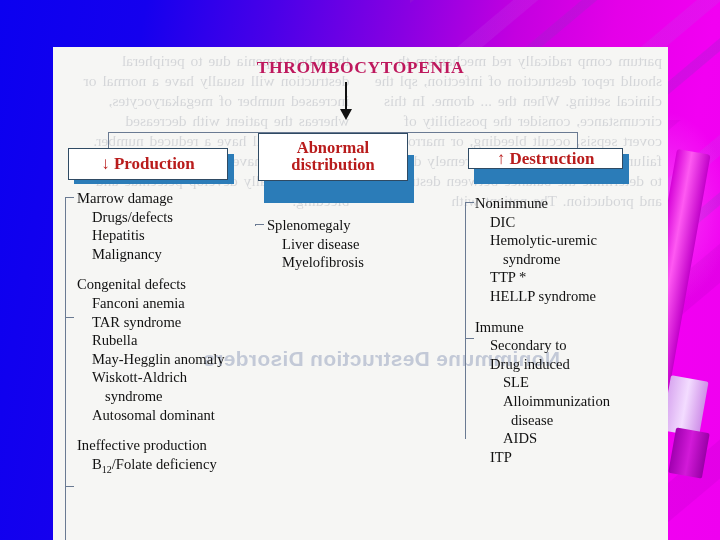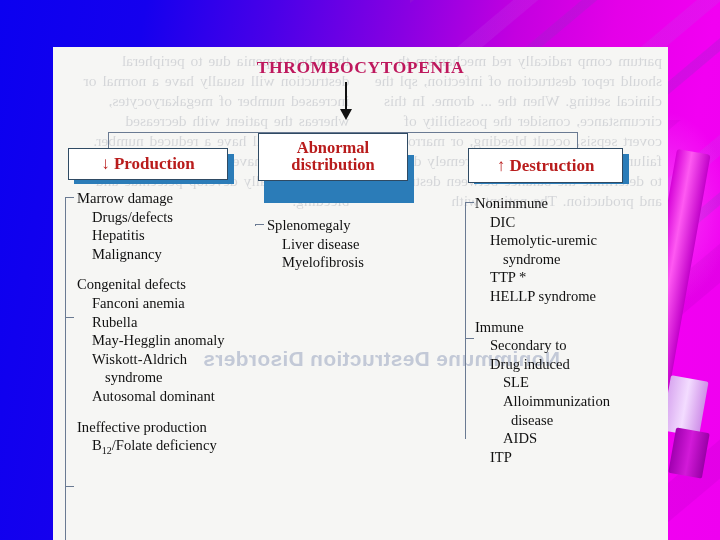--- a/index.html
+++ b/index.html
@@ -192,20 +192,21 @@
       <div class="tick" style="left:12px;top:439px;"></div>
 
       <div class="col" style="left:24px;top:142px;width:205px;">
         <div class="grp-head">Marrow damage</div>
         <div class="lvl1">Drugs/defects</div>
         <div class="lvl1">Hepatitis</div>
         <div class="lvl1">Malignancy</div>
         <div class="spacer"></div>
         <div class="grp-head">Congenital defects</div>
         <div class="lvl1">Fanconi anemia</div>
+        <div class="lvl1">TAR syndrome</div>
         <div class="lvl1">Rubella</div>
         <div class="lvl1">May-Hegglin anomaly</div>
         <div class="lvl1">Wiskott-Aldrich</div>
         <div class="lvl2"> syndrome</div>
         <div class="lvl1">Autosomal dominant</div>
         <div class="spacer"></div>
         <div class="grp-head">Ineffective production</div>
         <div class="lvl1">B<sub>12</sub>/Folate deficiency</div>
       </div>
 
@@ -218,21 +219,21 @@
       <div class="bracket" style="left:202px;top:177px;height:2px;"></div>
       <div class="tick" style="left:202px;top:177px;"></div>
 
       <div class="col" style="left:214px;top:169px;width:180px;">
         <div class="grp-head">Splenomegaly</div>
         <div class="lvl1">Liver disease</div>
         <div class="lvl1">Myelofibrosis</div>
       </div>
 
       <div class="hshadow" style="left:421px;top:107px;width:155px;height:30px;"></div>
-      <div class="hbox" style="left:415px;top:101px;width:155px;height:35px;font-size:17px;">
+      <div class="hbox" style="left:415px;top:101px;width:155px;height:21px;font-size:17px;">
         <span>↑ Destruction</span>
       </div>
 
       <div class="bracket" style="left:412px;top:155px;height:237px;"></div>
       <div class="tick" style="left:412px;top:155px;"></div>
       <div class="tick" style="left:412px;top:291px;"></div>
 
       <div class="col" style="left:422px;top:147px;width:200px;">
         <div class="grp-head">Nonimmune</div>
         <div class="lvl1">DIC</div>

